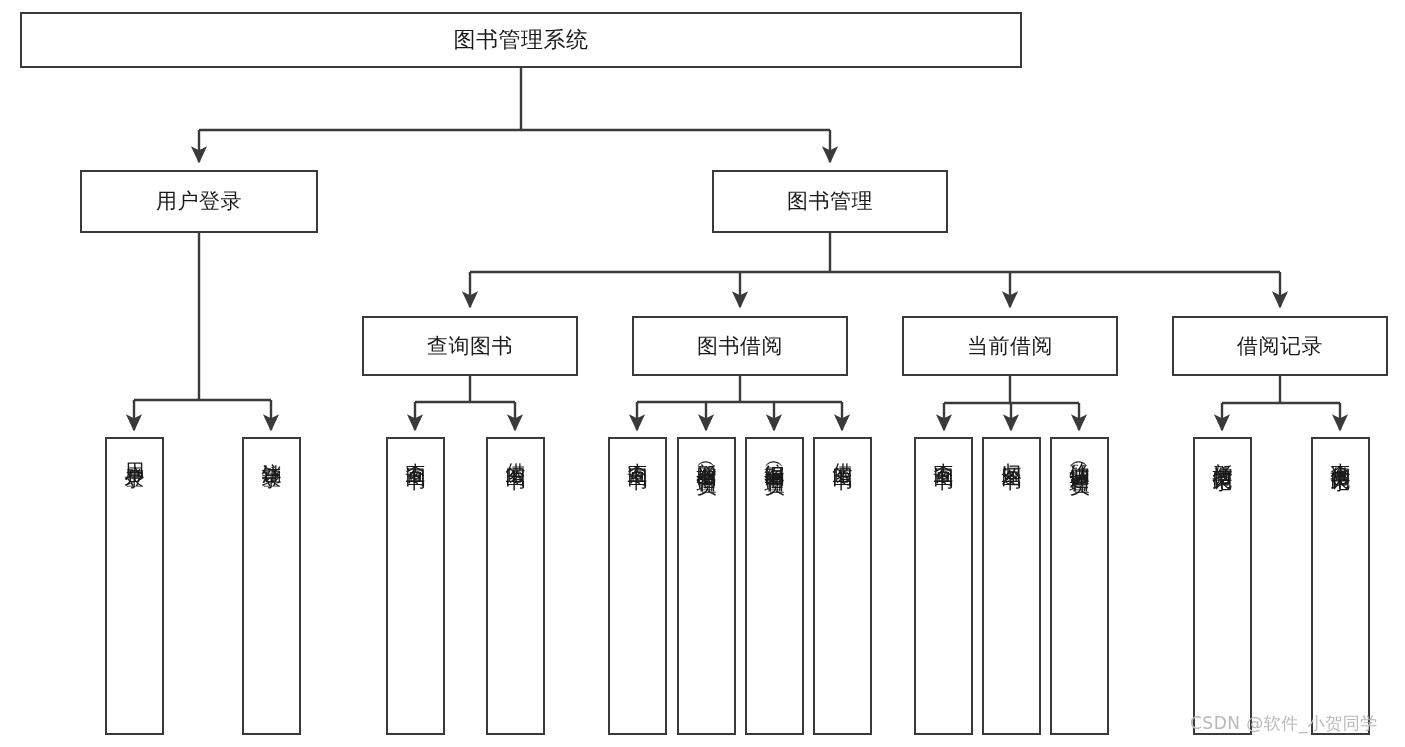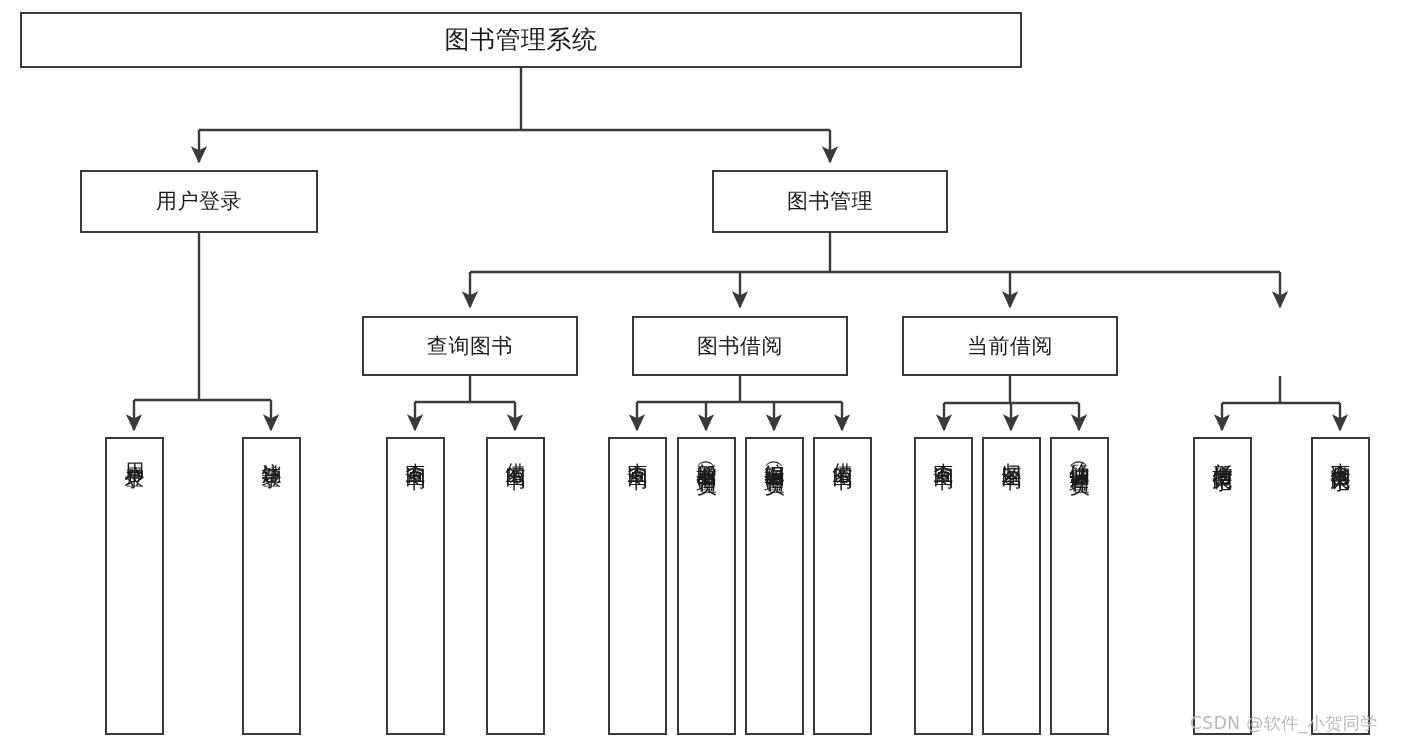--- a/index.html
+++ b/index.html
@@ -40,21 +40,21 @@
     text-align: center;
     line-height: 1.18;
     white-space: nowrap;
   }
   
   .node.h .lbl {
     font-size: 21px;
     letter-spacing: 0.5px;
   }
   .node.root .lbl {
-    font-size: 25px;
+    font-size: 22px;
   }
   
   .node.v {
     align-items: flex-start;
     justify-content: center;
     padding-top: 8px;
   }
   .node.v .lbl {
     writing-mode: vertical-rl;
     text-orientation: upright;
@@ -148,20 +148,23 @@
   </div>
 
   <div class="node h" style="left:632px; top:316px; width:216px; height:60px;">
     <span class="lbl">图书借阅</span>
   </div>
 
   <div class="node h" style="left:902px; top:316px; width:216px; height:60px;">
     <span class="lbl">当前借阅</span>
   </div>
 
+  <div class="node h" style="left:1172px; top:316px; width:216px; height:60px;">
+    <span class="lbl">借阅记录</span>
+  </div>
 
   <div class="node v" style="left:105px; top:437px; width:59px; height:298px;">
     <span class="lbl">用户登录</span>
   </div>
 
   <div class="node v" style="left:242px; top:437px; width:59px; height:298px;">
     <span class="lbl">注销登录</span>
   </div>
 
   <div class="node v" style="left:386px; top:437px; width:59px; height:298px;">

